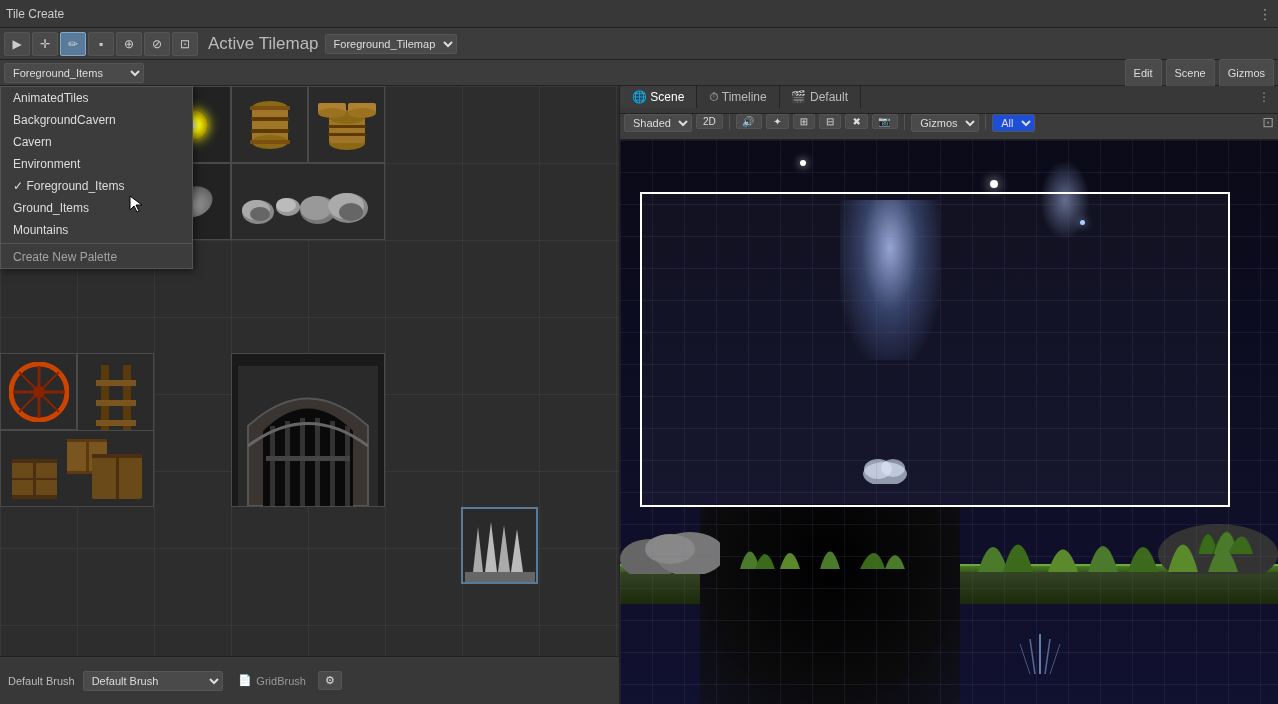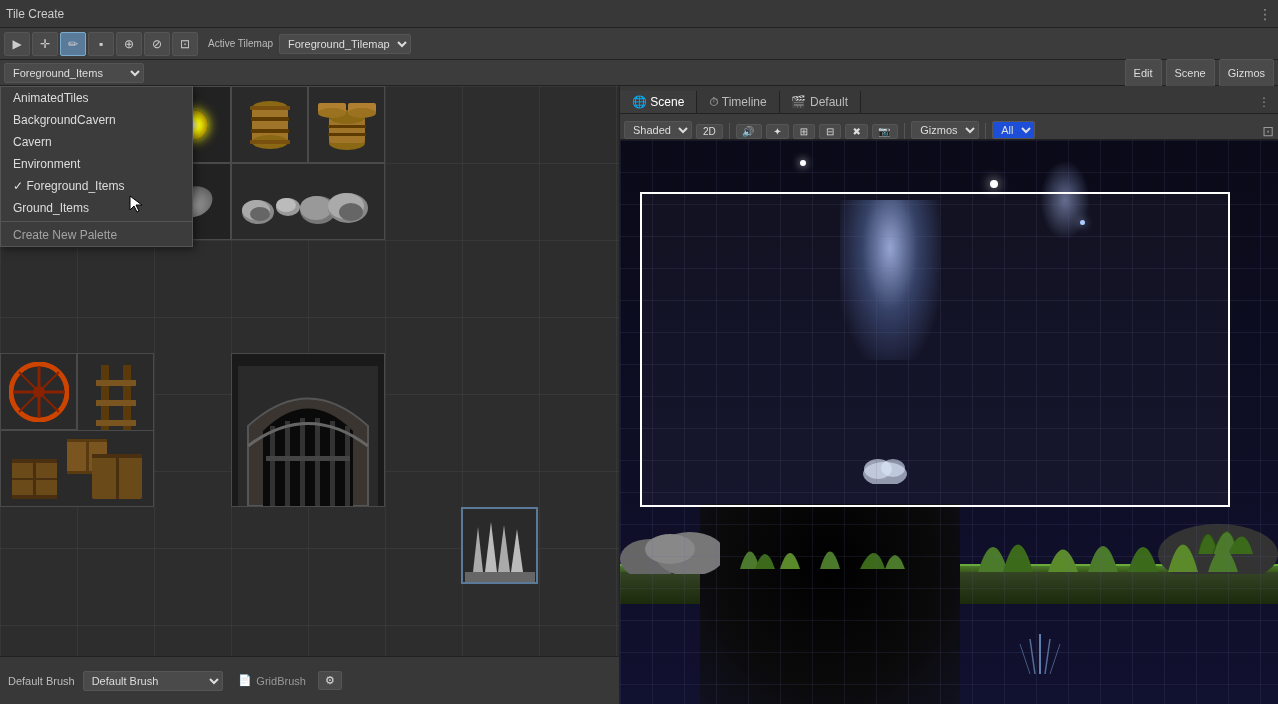--- a/index.html
+++ b/index.html
@@ -59,21 +59,21 @@
       color: #ccc;
       font-size: 12px;
     }
     .tool-btn.active {
       background: #5a7a9a;
       border-color: #7aabcc;
     }
     .active-tilemap-label {
       margin-left: 8px;
       color: #bbb;
-      font-size: 10px;
+      font-size: 17px;
     }
     .active-tilemap-select {
       background: #4a4a4a;
       border: 1px solid #555;
       color: #ddd;
       font-size: 11px;
       padding: 2px 4px;
       border-radius: 2px;
       margin-left: 4px;
     }
@@ -211,42 +211,42 @@
     .right-panel {
       flex: 1;
       background: #1a1a2e;
       position: relative;
       overflow: hidden;
     }
 
     
     .scene-tabs {
       display: flex;
-      align-items: flex-end;
+      align-items: flex-start;
       height: 28px;
       background: #383838;
       border-bottom: 1px solid #222;
       gap: 0;
     }
     .scene-tab {
       padding: 4px 12px;
       cursor: pointer;
       color: #bbb;
       font-size: 12px;
       border-right: 1px solid #222;
     }
     .scene-tab.active {
       background: #3c3c3c;
       color: #fff;
     }
 
     
     .scene-toolbar {
       display: flex;
-      align-items: flex-end;
+      align-items: flex-start;
       height: 26px;
       background: #3c3c3c;
       border-bottom: 1px solid #222;
       padding: 0 4px;
       gap: 4px;
     }
     .scene-toolbar-btn {
       background: #4a4a4a;
       border: 1px solid #555;
       color: #ddd;
@@ -348,20 +348,21 @@
   <div class="left-panel">
     <div class="tile-grid">
 
       <div class="dropdown-overlay">
         <div class="dropdown-item">AnimatedTiles</div>
         <div class="dropdown-item">BackgroundCavern</div>
         <div class="dropdown-item">Cavern</div>
         <div class="dropdown-item">Environment</div>
         <div class="dropdown-item checked">Foreground_Items</div>
         <div class="dropdown-item">Ground_Items</div>
+        <div class="dropdown-item">Mountains</div>
         <div class="dropdown-divider"></div>
         <div class="create-new-item">Create New Palette</div>
       </div>
 
       <div style="position:absolute;top:108px;left:128px;z-index:200;pointer-events:none;">
         <svg width="16" height="20" viewBox="0 0 16 20">
           <polygon points="2,2 2,16 6,12 9,18 11,17 8,11 14,11" fill="white" stroke="black" stroke-width="1"></polygon>
         </svg>
       </div>
 

